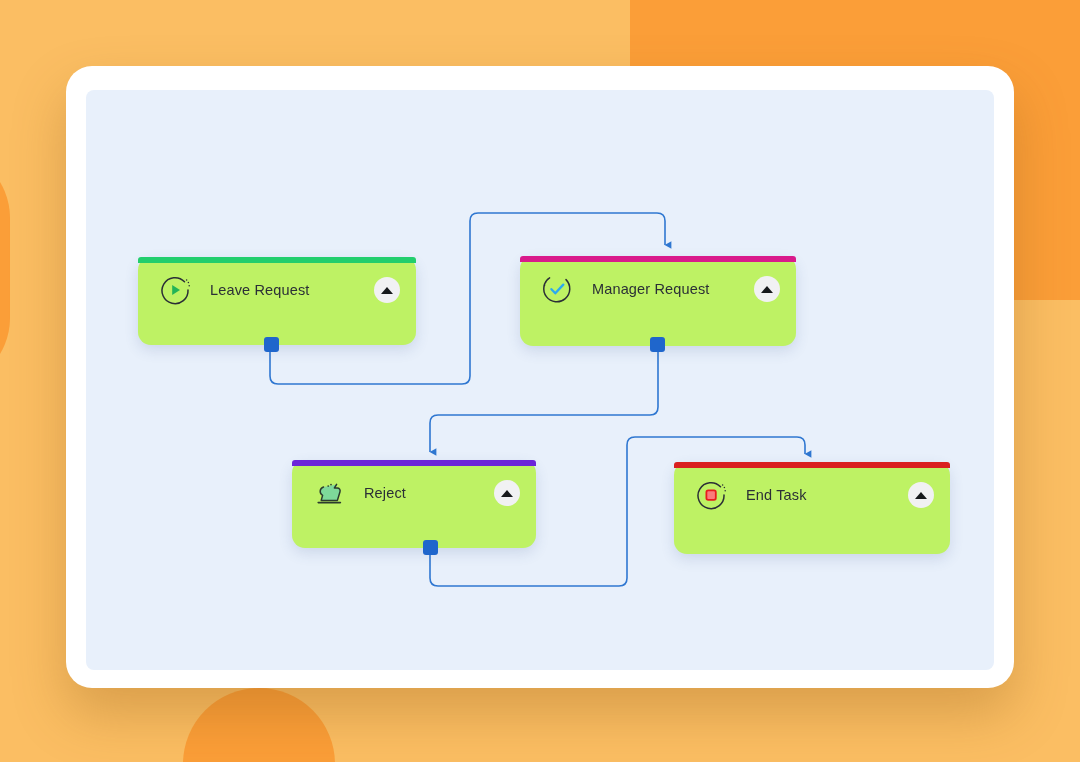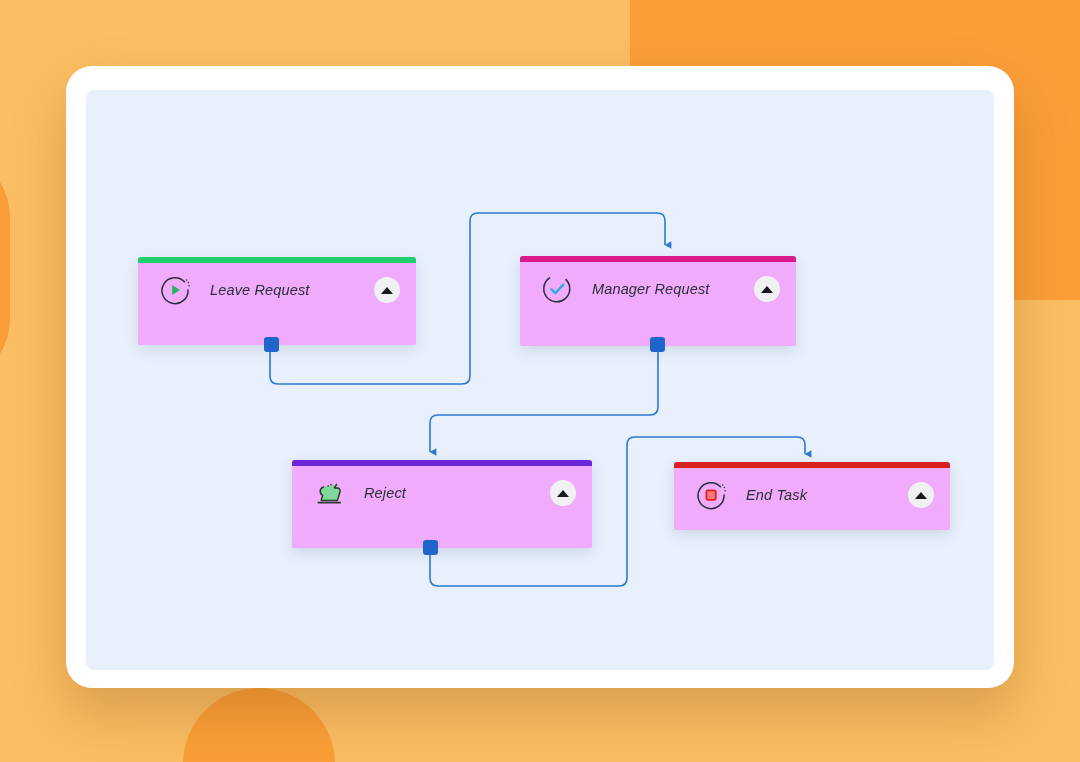--- a/index.html
+++ b/index.html
@@ -92,24 +92,23 @@
     position: absolute;
     left: 0;
     top: 0;
     width: 908px;
     height: 580px;
   }
 
   
   .node {
     position: absolute;
-    background: #f0abfc;
-    border-radius: 2px;
+    background: #bef264;
+    border-radius: 13px;
     box-shadow: 0 5px 14px rgba(60, 90, 140, 0.16);
-    font-style: italic;
   }
   .node-bar {
     position: absolute;
     left: 0;
     top: 0;
     width: 100%;
     height: 6px;
     border-radius: 3px 3px 0 0;
   }
   .node-body {
@@ -219,38 +218,38 @@
         <path d="M11.4 17.2 L15.3 21.3 L23.3 12.6" fill="none" stroke="#2BA9F0" stroke-width="2.3" stroke-linecap="round" stroke-linejoin="round"></path>
       </svg>
       <span class="node-label">Manager Request</span>
       <span class="collapse-btn">
         <span class="caret"></span>
       </span>
     </div>
     <span class="port" style="left:130px; bottom:-6px;"></span>
   </div>
 
-  <div class="node" id="node-reject" style="left:206px; top:370px; width:300px; height:88px;">
+  <div class="node" id="node-reject" style="left:206px; top:370px; width:244px; height:88px;">
     <div class="node-bar" style="background:#6C25D9;"></div>
     <div class="node-body">
       <svg class="node-icon" viewBox="0 0 34 34">
         <path d="M11.5 11.0 C7.5 12.3 7.0 17.4 10.6 19.4 L9.2 24.4 L25.4 24.4 L28.0 15.8 C28.6 13.8 27.3 12.0 25.3 12.0 L22.4 12.0 L24.6 8.4" fill="#7ED99A" stroke="#2B3B2E" stroke-width="1.5" stroke-linejoin="round" stroke-linecap="round"></path>
         <path d="M6.2 26.6 L28.4 26.6" stroke="#2B3B2E" stroke-width="1.6" stroke-linecap="round"></path>
         <circle cx="16.2" cy="10.0" r="0.85" fill="#2B3B2E"></circle>
         <circle cx="19.0" cy="8.6" r="0.85" fill="#2B3B2E"></circle>
       </svg>
       <span class="node-label">Reject</span>
       <span class="collapse-btn">
         <span class="caret"></span>
       </span>
     </div>
     <span class="port" style="left:131px; bottom:-7px;"></span>
   </div>
 
-  <div class="node" id="node-end-task" style="left:588px; top:372px; width:276px; height:68px;">
+  <div class="node" id="node-end-task" style="left:588px; top:372px; width:276px; height:92px;">
     <div class="node-bar" style="background:#D92020;"></div>
     <div class="node-body">
       <svg class="node-icon" viewBox="0 0 34 34">
         <path d="M26.5 8.8 A13 13 0 1 0 30 17" fill="none" stroke="#2B2F36" stroke-width="1.5" stroke-linecap="round"></path>
         <circle cx="28.6" cy="7.0" r="0.75" fill="#2B2F36"></circle>
         <circle cx="30.4" cy="9.6" r="0.75" fill="#2B2F36"></circle>
         <circle cx="31.2" cy="12.8" r="0.75" fill="#2B2F36"></circle>
         <rect x="12.4" y="12.4" width="9.4" height="9.4" rx="1.8" fill="#FB7B7B" stroke="#E81D1D" stroke-width="1.8"></rect>
       </svg>
       <span class="node-label">End Task</span>

